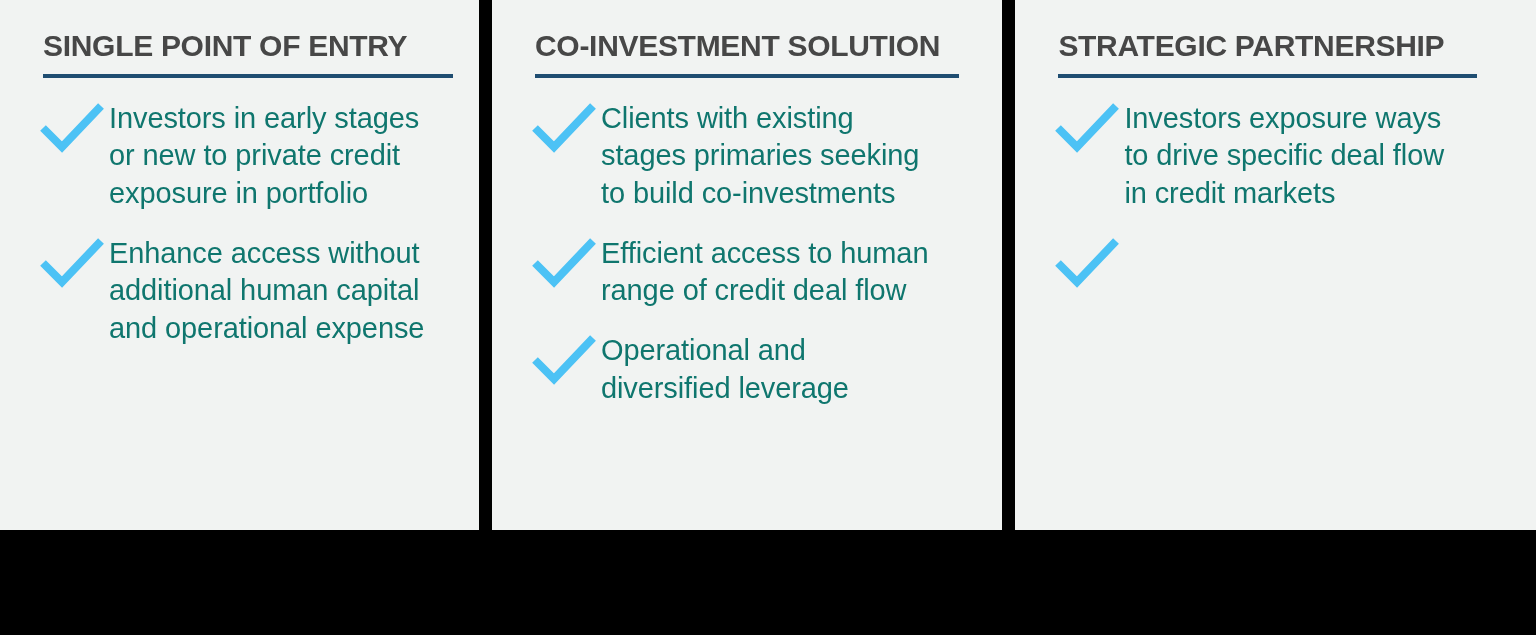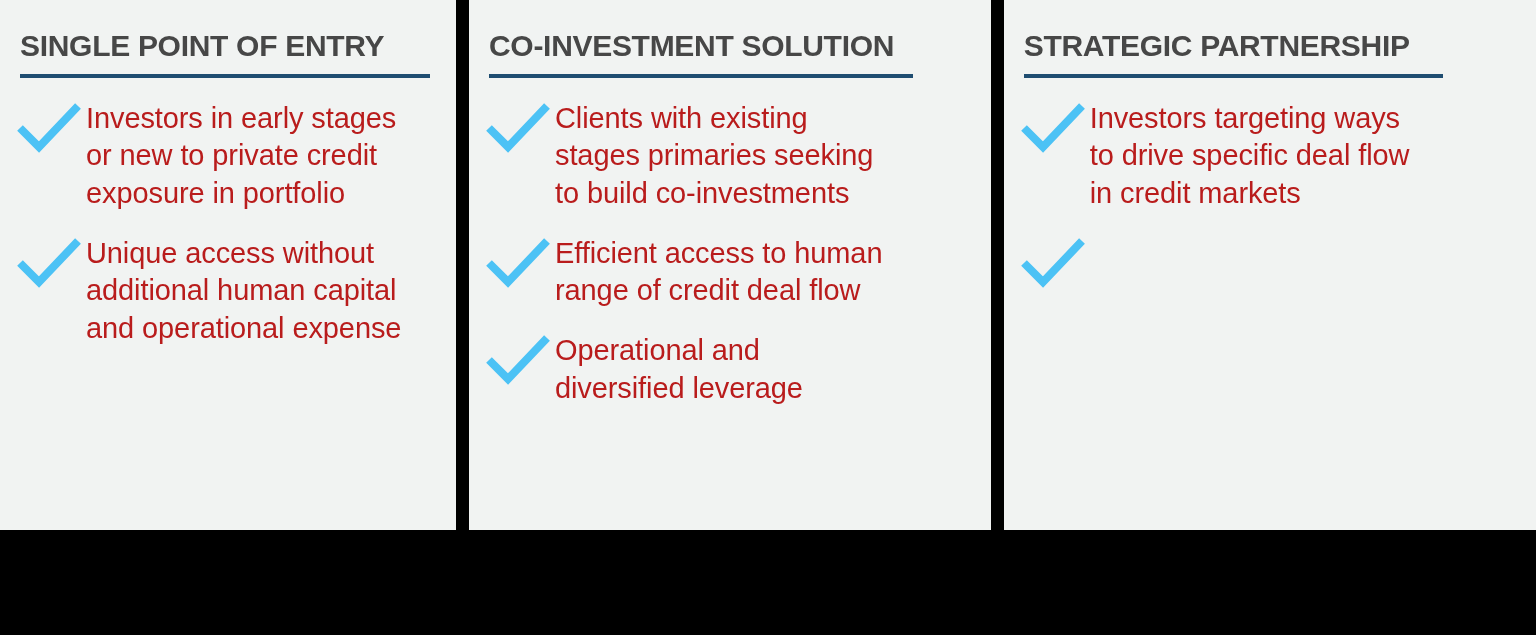--- a/index.html
+++ b/index.html
@@ -29,21 +29,21 @@
     width: 1536px;
     height: 530px;
     display: flex;
     background: #000000;
   }
 
   .panel {
     background: #f1f3f2;
     height: 530px;
     box-sizing: border-box;
-    padding: 30px 26px 0 14px;
+    padding: 30px 26px 0 37px;
     position: relative;
   }
   .panel-1 { width: 501px; }
   .panel-2 { width: 586px; }
   .panel-3 { width: 598px; }
 
   .divider {
     width: 13px;
     height: 530px;
     background: #000000;
@@ -79,21 +79,21 @@
   .check-icon {
     flex: none;
     width: 72px;
     height: 52px;
     margin-top: 2px;
   }
   .check-icon svg { display: block; }
   .bullet-text {
     font-size: 29px;
     line-height: 1.3;
-    color: #b91c1c;
+    color: #0f766e;
     letter-spacing: -0.1px;
     white-space: pre-line;
   }
 
   
   .arrow-band {
     position: absolute;
     left: 0;
     top: 530px;
     width: 1536px;
@@ -124,21 +124,21 @@
 exposure in portfolio</span>
         </div>
 
 
         <div class="bullet">
           <span class="check-icon">
             <svg width="72" height="52" viewBox="0 0 72 52">
                 <polyline points="6,26 25,45 64,4" fill="none" stroke="#4cc2f5" stroke-width="8" stroke-linecap="butt" stroke-linejoin="miter"></polyline>
               </svg>
           </span>
-          <span class="bullet-text">Unique access without
+          <span class="bullet-text">Enhance access without
 additional human capital
 and operational expense</span>
         </div>
 
       </div>
     </div>
 
     <div class="divider"></div>
 
     <div class="panel panel-2">
@@ -186,21 +186,21 @@
       <div class="panel-title">STRATEGIC PARTNERSHIP</div>
       <div class="title-rule rule-3"></div>
       <div class="bullets">
 
         <div class="bullet">
           <span class="check-icon">
             <svg width="72" height="52" viewBox="0 0 72 52">
                 <polyline points="6,26 25,45 64,4" fill="none" stroke="#4cc2f5" stroke-width="8" stroke-linecap="butt" stroke-linejoin="miter"></polyline>
               </svg>
           </span>
-          <span class="bullet-text">Investors targeting ways
+          <span class="bullet-text">Investors exposure ways
 to drive specific deal flow
 in credit markets</span>
         </div>
 
 
         <div class="bullet">
           <span class="check-icon">
             <svg width="72" height="52" viewBox="0 0 72 52">
                 <polyline points="6,26 25,45 64,4" fill="none" stroke="#4cc2f5" stroke-width="8" stroke-linecap="butt" stroke-linejoin="miter"></polyline>
               </svg>

